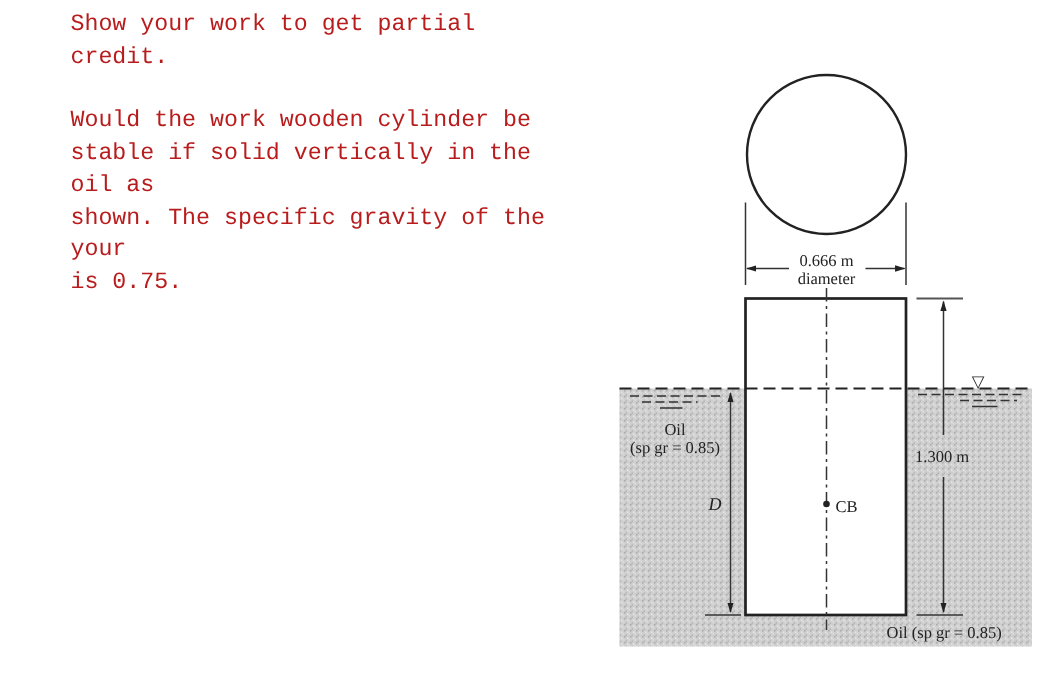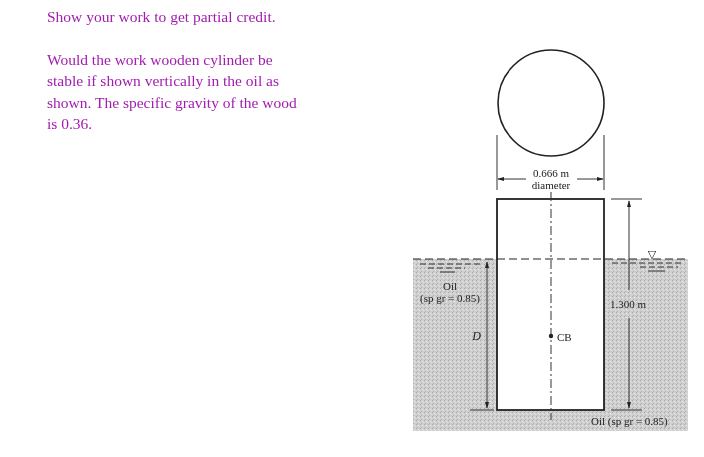--- a/index.html
+++ b/index.html
@@ -1,36 +1,36 @@
 <!DOCTYPE html>
 <html><head>
 <meta charset="utf-8">
 <style>
   html, body { margin: 0; padding: 0; background: #ffffff; }
   body { width: 704px; height: 457px; position: relative; overflow: hidden; }
   .question {
     position: absolute; left: 47px; top: 6px; width: 340px;
-    font-family: Liberation Serif, serif;
-    font-size: 15.5px; line-height: 21.5px; color: #a21caf;
+    font-family: Liberation Mono, monospace;
+    font-size: 15.5px; line-height: 21.5px; color: #b91c1c;
   }
   .question p { margin: 0; }
   .question .gap { height: 21px; }
   svg.figure { position: absolute; left: 0; top: 0; }
   .lbl { font-family: "Liberation Serif", "DejaVu Serif", serif; fill: #222; }
 </style>
 </head>
 <body>
 
 <div class="question">
   <p>Show your work to get partial credit.</p>
   <div class="gap"></div>
   <p>Would the work wooden cylinder be</p>
-  <p>stable if shown vertically in the oil as</p>
-  <p>shown.  The specific gravity of the wood</p>
-  <p>is 0.36.</p>
+  <p>stable if solid vertically in the oil as</p>
+  <p>shown.  The specific gravity of the your</p>
+  <p>is 0.75.</p>
 </div>
 
 <svg class="figure" width="704" height="457" viewBox="0 0 704 457">
   <defs>
     <pattern id="speckle" width="4" height="4" patternUnits="userSpaceOnUse">
       <rect width="4" height="4" fill="#cfcfcf"></rect>
       <rect x="0" y="0" width="1" height="1" fill="#a9a9a9"></rect>
       <rect x="2" y="1" width="1" height="1" fill="#e6e6e6"></rect>
       <rect x="1" y="3" width="1" height="1" fill="#b4b4b4"></rect>
       <rect x="3" y="2" width="1" height="1" fill="#dddddd"></rect>

